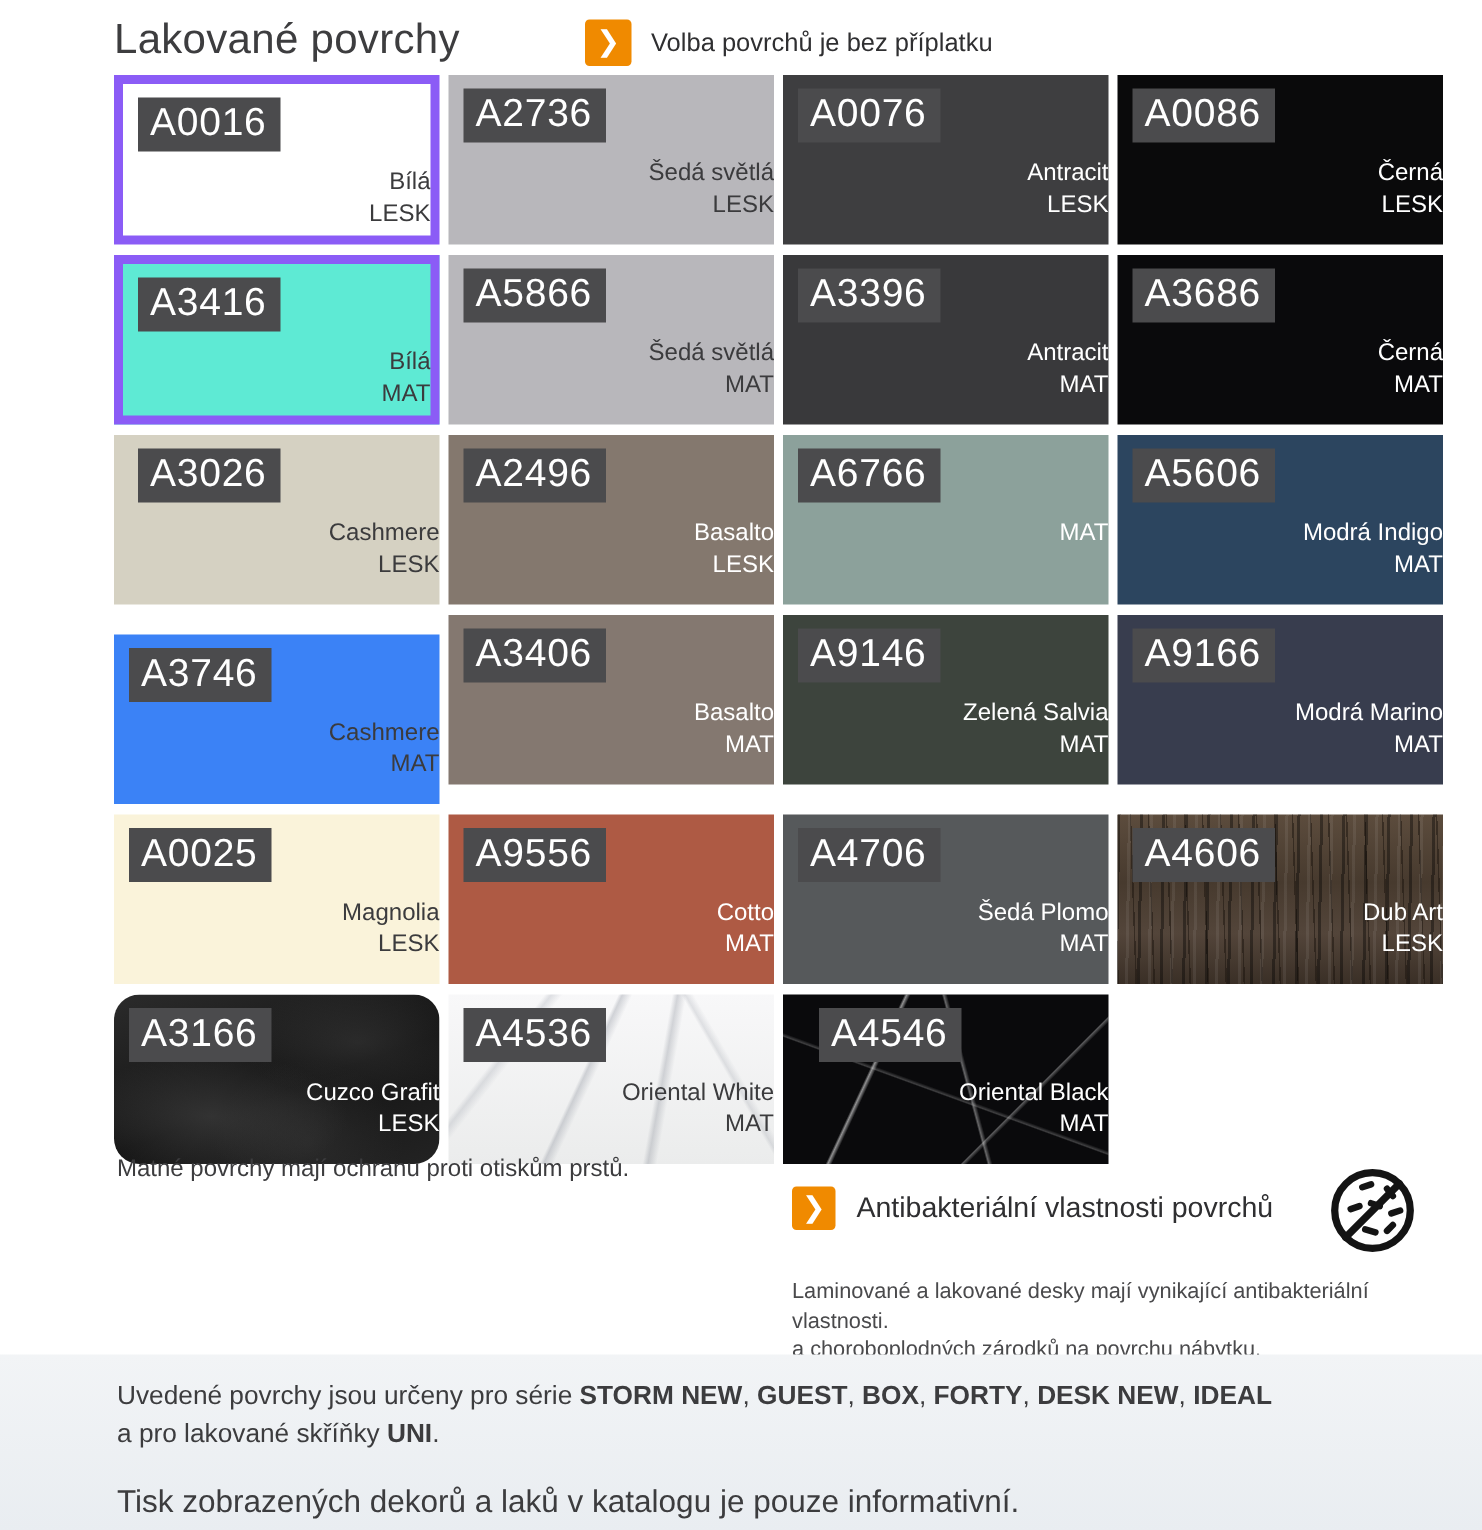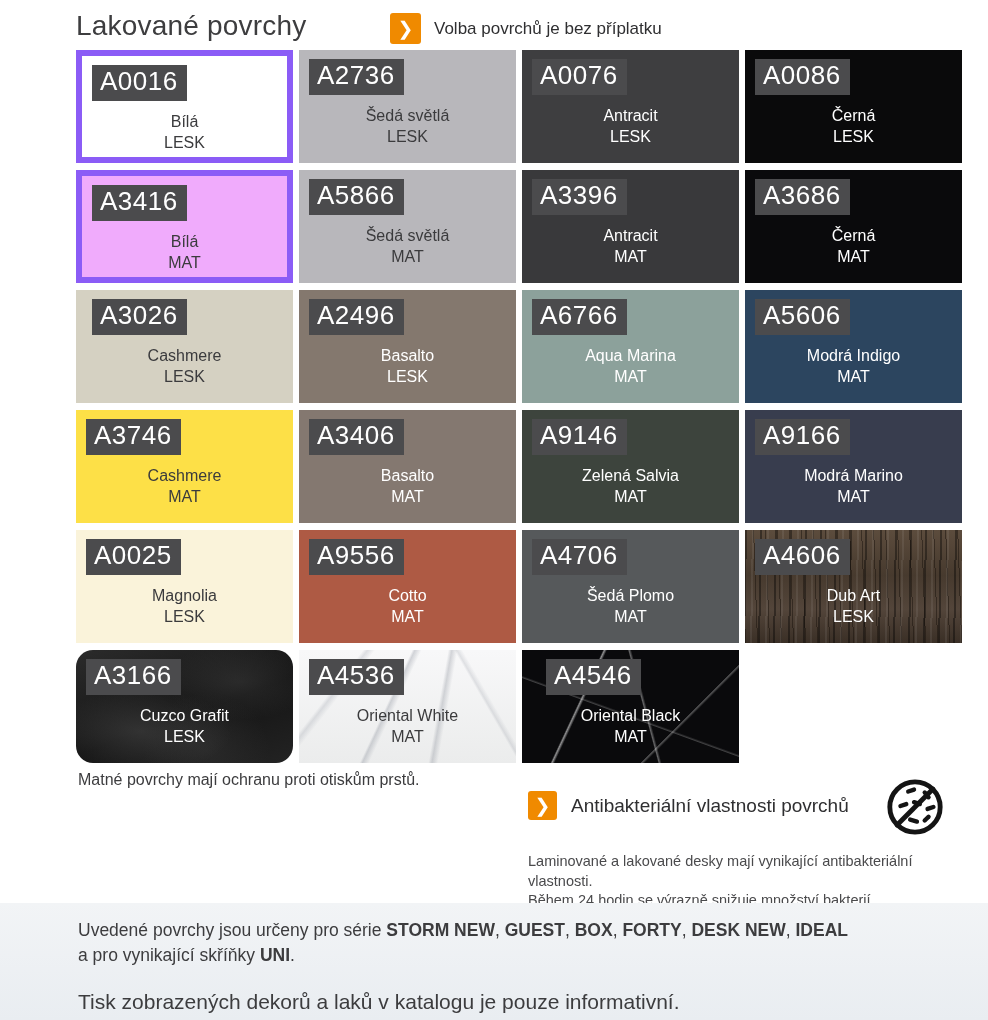--- a/index.html
+++ b/index.html
@@ -14,21 +14,21 @@
   .chev { width:31px; height:31px; background:#f08a00; border-radius:3px; color:#fff;
     display:flex; align-items:center; justify-content:center; font-size:19px; font-weight:bold; }
   .note-text { font-size:17px; color:#2f2f31; }
 
   .grid { position:absolute; left:76px; top:50px; width:886px;
     display:grid; grid-template-columns:repeat(4,1fr); gap:7px 6px; }
   .swatch { position:relative; height:113px; padding:9px 0 0 10px; overflow:hidden; }
   .swatch.bordered { border:6px solid #8b5cf6; }
   .badge { display:inline-block; background:#4b4b4d; color:#ffffff; font-size:26px;
     padding:1px 9px 4px 8px; letter-spacing:.5px; }
-  .names { position:absolute; left:0; right:0; top:55px; text-align:center;
+  .names { position:absolute; left:0; right:0; top:55px; text-align:right;
     font-size:16px; line-height:21px; }
 
   .tex-wood { background:
     repeating-linear-gradient(91deg, rgba(0,0,0,.38) 0 2px, transparent 2px 7px, rgba(255,255,255,.07) 7px 9px, transparent 9px 15px),
     repeating-linear-gradient(88deg, rgba(25,18,12,.5) 0 1px, transparent 1px 12px),
     linear-gradient(180deg,#5c4c3d,#473a2e 40%,#53453a 70%,#3a2f26); }
   .tex-concrete { background:
     radial-gradient(130px 60px at 30% 72%, rgba(80,80,80,.5), transparent 70%),
     radial-gradient(110px 55px at 75% 28%, rgba(70,70,70,.4), transparent 70%),
     radial-gradient(90px 80px at 60% 88%, rgba(50,50,50,.6), transparent 70%),
@@ -100,21 +100,21 @@
     </div>
 
     <div class="swatch" style="background: rgb(10, 10, 11); color: rgb(255, 255, 255);">
       <span class="badge"><span class="code">A0086</span></span>
       <div class="names">
         <div class="name">Černá</div>
         <div class="finish">LESK</div>
       </div>
     </div>
 
-    <div class="swatch bordered" style="background: #f0abfc; color: rgb(59, 59, 61);">
+    <div class="swatch bordered" style="background: #5eead4; color: rgb(59, 59, 61);">
       <span class="badge"><span class="code">A3416</span></span>
       <div class="names">
         <div class="name">Bílá</div>
         <div class="finish">MAT</div>
       </div>
     </div>
 
     <div class="swatch" style="background: rgb(184, 183, 187); color: rgb(59, 59, 61);">
       <span class="badge"><span class="code">A5866</span></span>
       <div class="names">
@@ -151,34 +151,33 @@
       <span class="badge"><span class="code">A2496</span></span>
       <div class="names">
         <div class="name">Basalto</div>
         <div class="finish">LESK</div>
       </div>
     </div>
 
     <div class="swatch" style="background: rgb(140, 161, 155); color: rgb(255, 255, 255);">
       <span class="badge"><span class="code">A6766</span></span>
       <div class="names">
-        <div class="name">Aqua Marina</div>
         <div class="finish">MAT</div>
       </div>
     </div>
 
     <div class="swatch" style="background: rgb(44, 69, 95); color: rgb(255, 255, 255);">
       <span class="badge"><span class="code">A5606</span></span>
       <div class="names">
         <div class="name">Modrá Indigo</div>
         <div class="finish">MAT</div>
       </div>
     </div>
 
-    <div class="swatch" style="background: #fde047; color: rgb(59, 59, 61);">
+    <div class="swatch" style="background: #3b82f6; color: rgb(59, 59, 61); margin-top: 13px;">
       <span class="badge"><span class="code">A3746</span></span>
       <div class="names">
         <div class="name">Cashmere</div>
         <div class="finish">MAT</div>
       </div>
     </div>
 
     <div class="swatch" style="background: rgb(132, 120, 112); color: rgb(255, 255, 255);">
       <span class="badge"><span class="code">A3406</span></span>
       <div class="names">
@@ -262,21 +261,20 @@
 
   <div class="footnote">Matné povrchy mají ochranu proti otiskům prstů.</div>
 
   <div class="anti">
     <div class="anti-head">
       <div class="chev">❯</div>
       <div class="anti-title">Antibakteriální vlastnosti povrchů</div>
     </div>
     <div class="anti-lines">
       <div>Laminované a lakované desky mají vynikající antibakteriální vlastnosti.</div>
-      <div>Během 24 hodin se výrazně snižuje množství bakterií</div>
       <div>a choroboplodných zárodků na povrchu nábytku.</div>
     </div>
   </div>
 
   <svg class="nobact" viewBox="0 0 64 64">
     <g fill="none" stroke="#141414" stroke-linecap="round">
       <circle cx="32" cy="32" r="26" stroke-width="5"></circle>
       <line x1="13.5" y1="50.5" x2="50.5" y2="13.5" stroke-width="5"></line>
       <g stroke-width="4.5">
         <line x1="25" y1="16" x2="31" y2="14"></line>
@@ -287,19 +285,19 @@
         <line x1="42" y1="46" x2="46" y2="42"></line>
         <line x1="31" y1="27" x2="37" y2="29"></line>
       </g>
     </g>
   </svg>
 
   <div class="band">
     <div class="band-inner">
       <div class="series">
         <span id="series-line"><span>Uvedené povrchy jsou určeny pro série </span><span id="series-names"><b>STORM NEW</b>, <b>GUEST</b>, <b>BOX</b>, <b>FORTY</b>, <b>DESK NEW</b>, <b>IDEAL</b></span></span><br>
-        <span><span>a pro vynikající skříňky </span><b>UNI</b><span>.</span></span>
+        <span><span>a pro lakované skříňky </span><b>UNI</b><span>.</span></span>
       </div>
       <div class="disclaimer">Tisk zobrazených dekorů a laků v katalogu je pouze informativní.</div>
     </div>
   </div>
 
 </div>
 
 </body></html>

